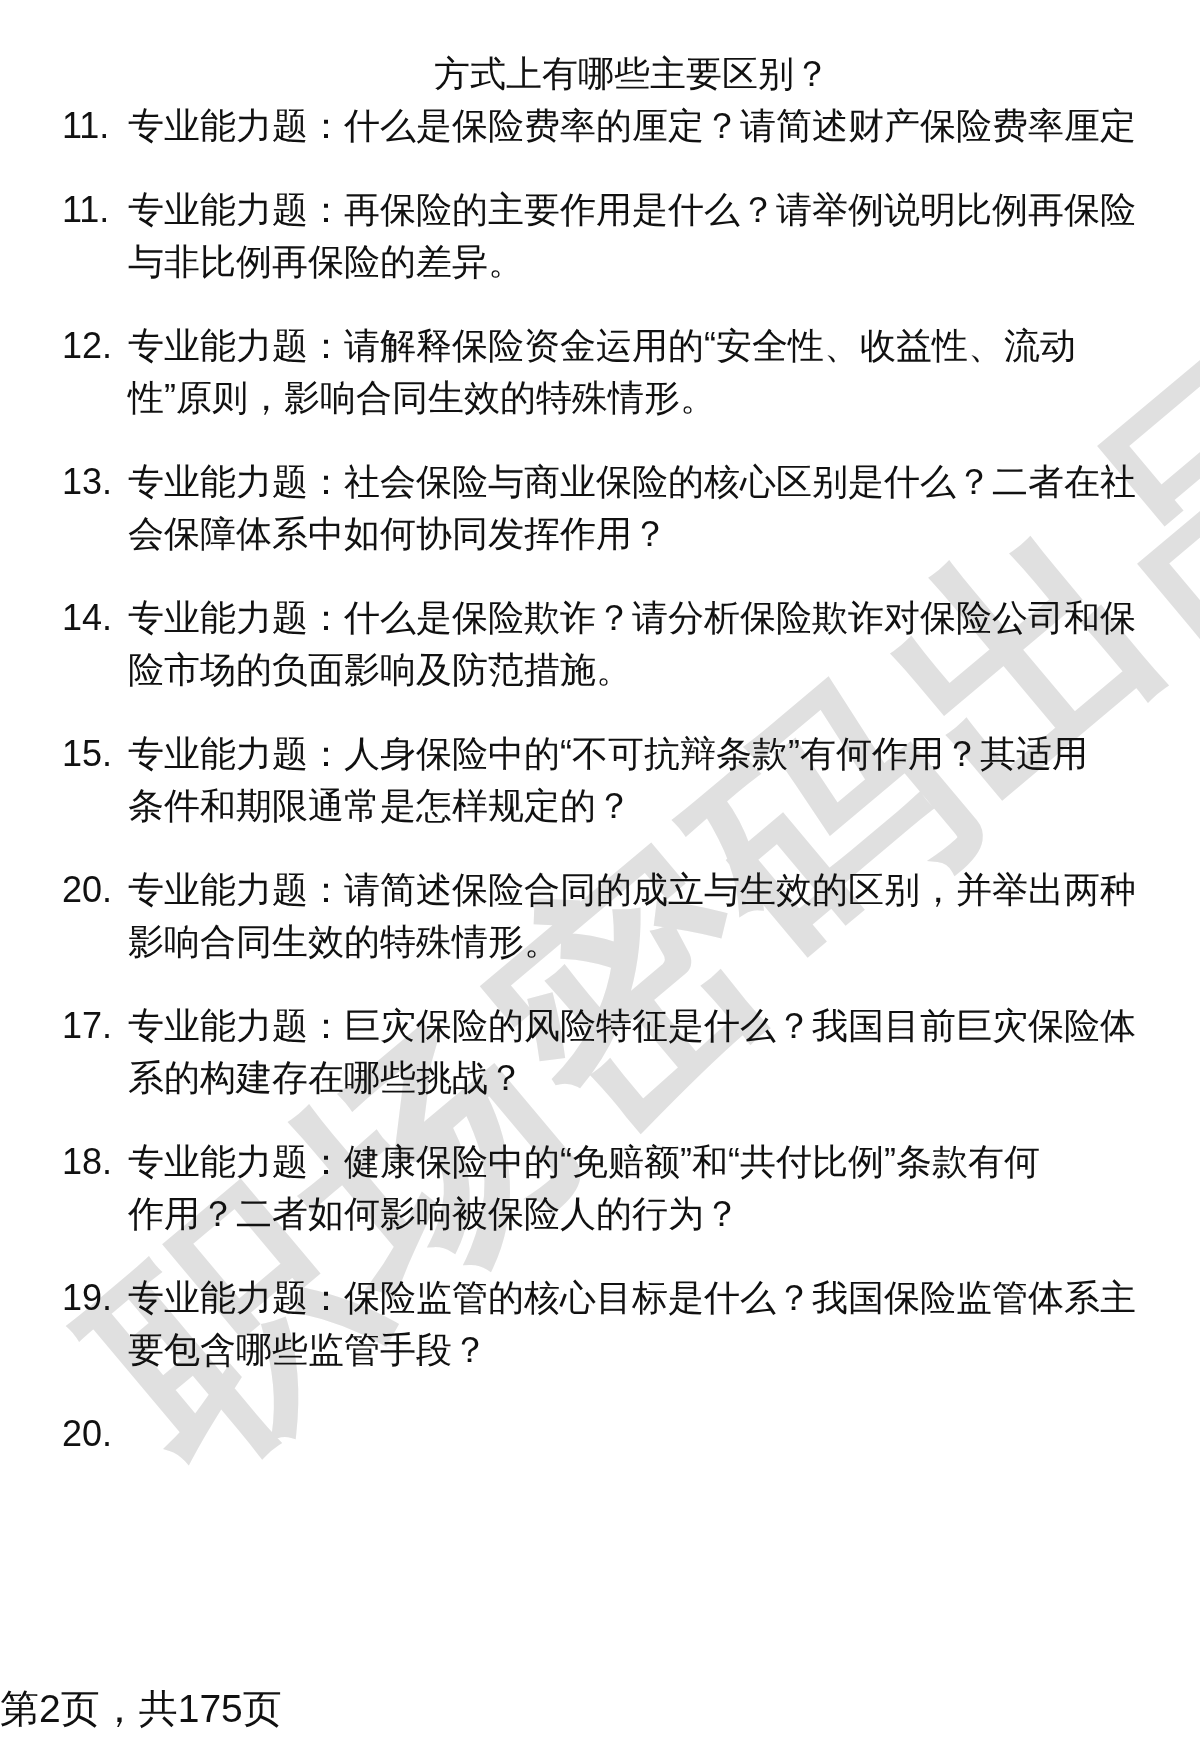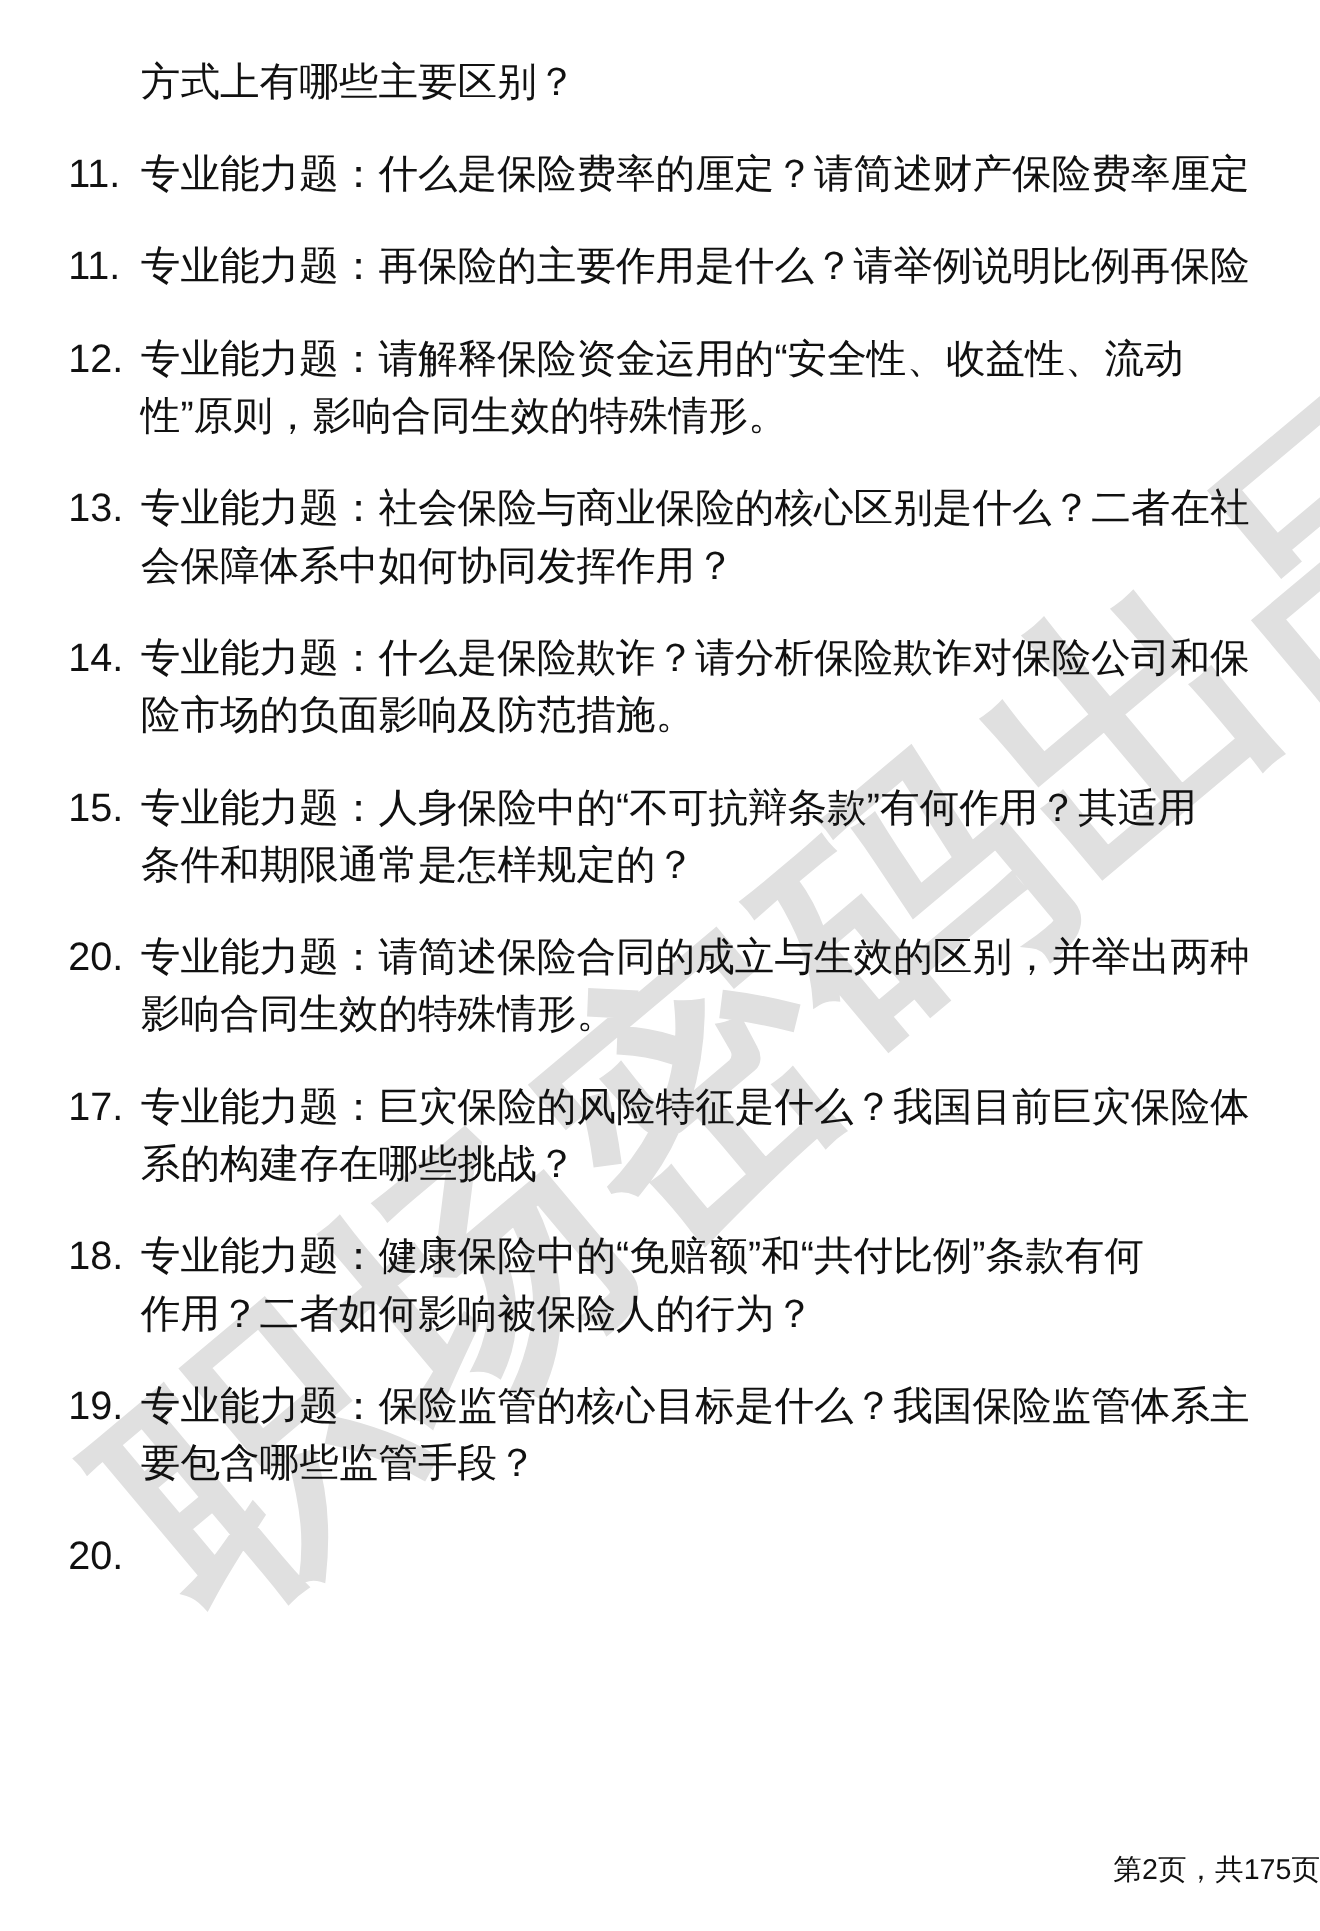--- a/index.html
+++ b/index.html
@@ -30,42 +30,42 @@
     position:absolute;
     top:48px;
     left:62px;
     z-index:1;
     font-size:36px;
     line-height:52px;
     font-weight:500;
   }
   .continuation{
     margin-left:66px;
-    margin-bottom:32px;
     white-space:nowrap;
+    text-align:center;
   }
   .q-item{
     display:flex;
     margin-bottom:32px;
   }
   .q-num{
     flex:0 0 66px;
     width:66px;
   }
   .q-line{
     white-space:nowrap;
   }
   .footer{
     position:absolute;
     left:0;
     right:0;
     top:1682px;
     z-index:1;
-    text-align:right;
-    font-size:26px;
+    text-align:left;
+    font-size:39px;
     font-weight:500;
     color:#111111;
   }
 </style>
 </head>
 <body>
 
 <div class="page">
 
   <div class="watermark">职场密码出品</div>
@@ -78,20 +78,21 @@
       <div class="q-num">11.</div>
       <div class="q-lines">
         <div class="q-line">专业能力题：什么是保险费率的厘定？请简述财产保险费率厘定</div>
       </div>
     </div>
 
     <div class="q-item">
       <div class="q-num">11.</div>
       <div class="q-lines">
         <div class="q-line">专业能力题：再保险的主要作用是什么？请举例说明比例再保险</div>
+        <div class="q-line">与非比例再保险的差异。</div>
       </div>
     </div>
 
     <div class="q-item">
       <div class="q-num">12.</div>
       <div class="q-lines">
         <div class="q-line">专业能力题：请解释保险资金运用的“安全性、收益性、流动</div>
         <div class="q-line">性”原则，影响合同生效的特殊情形。</div>
       </div>
     </div>

